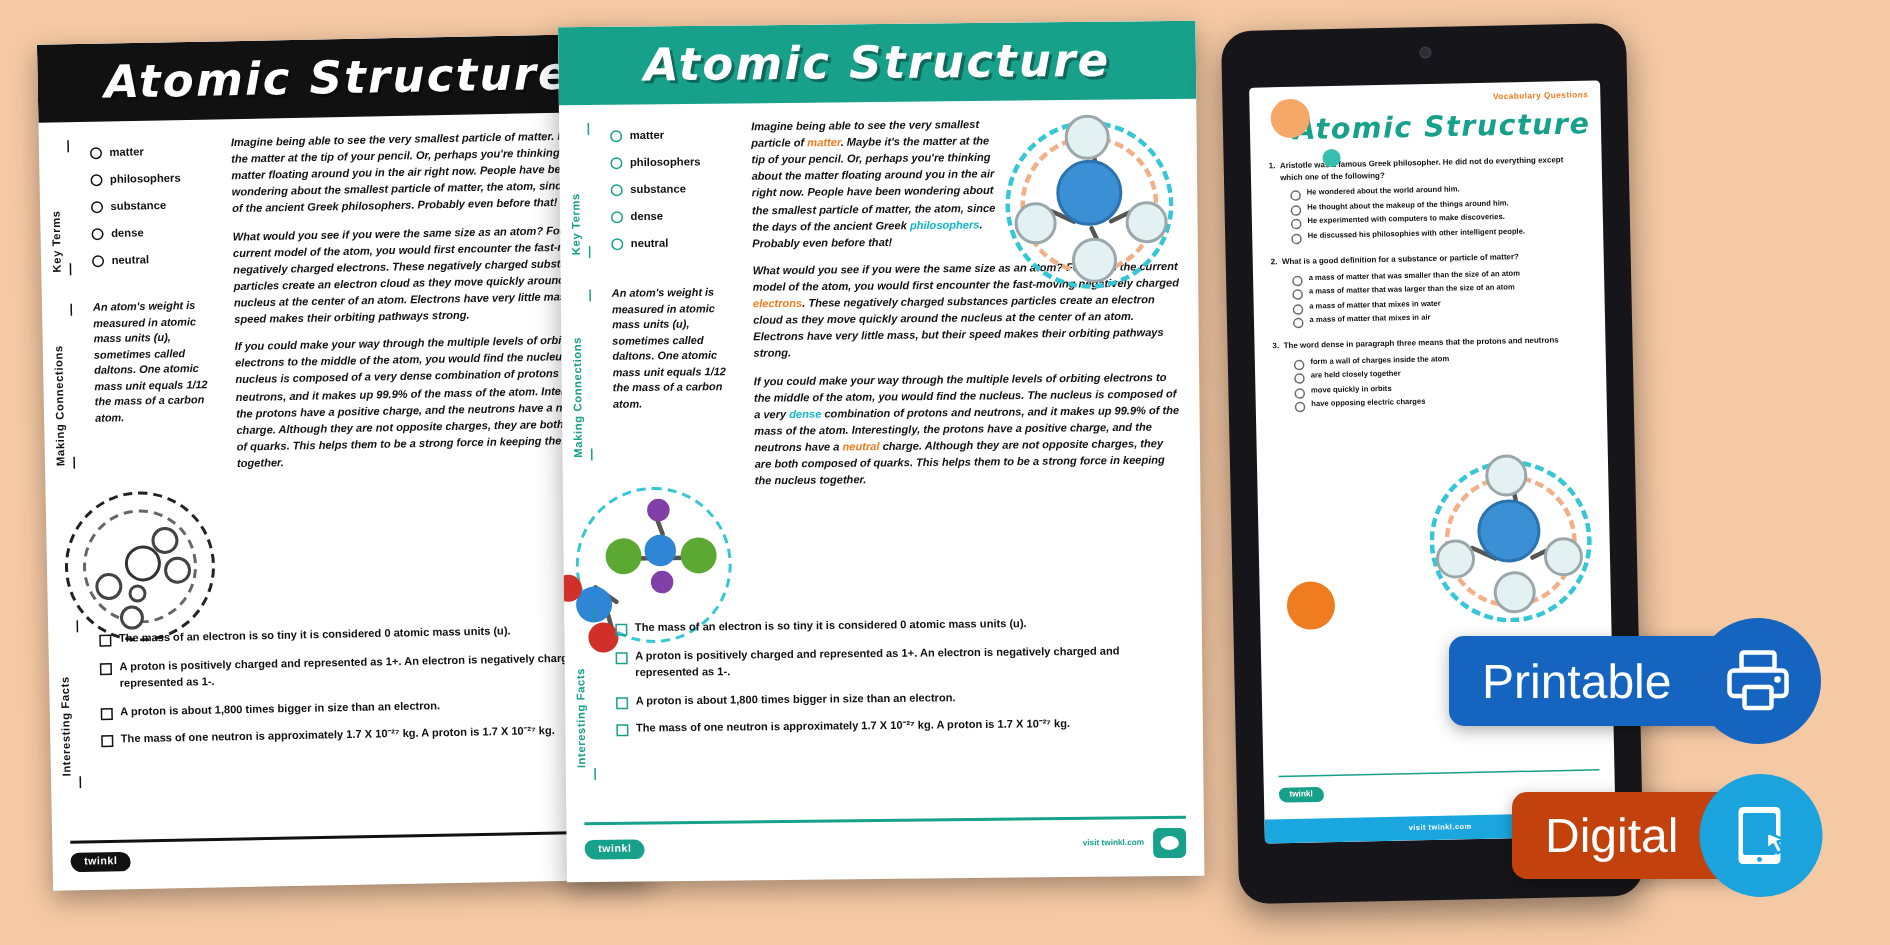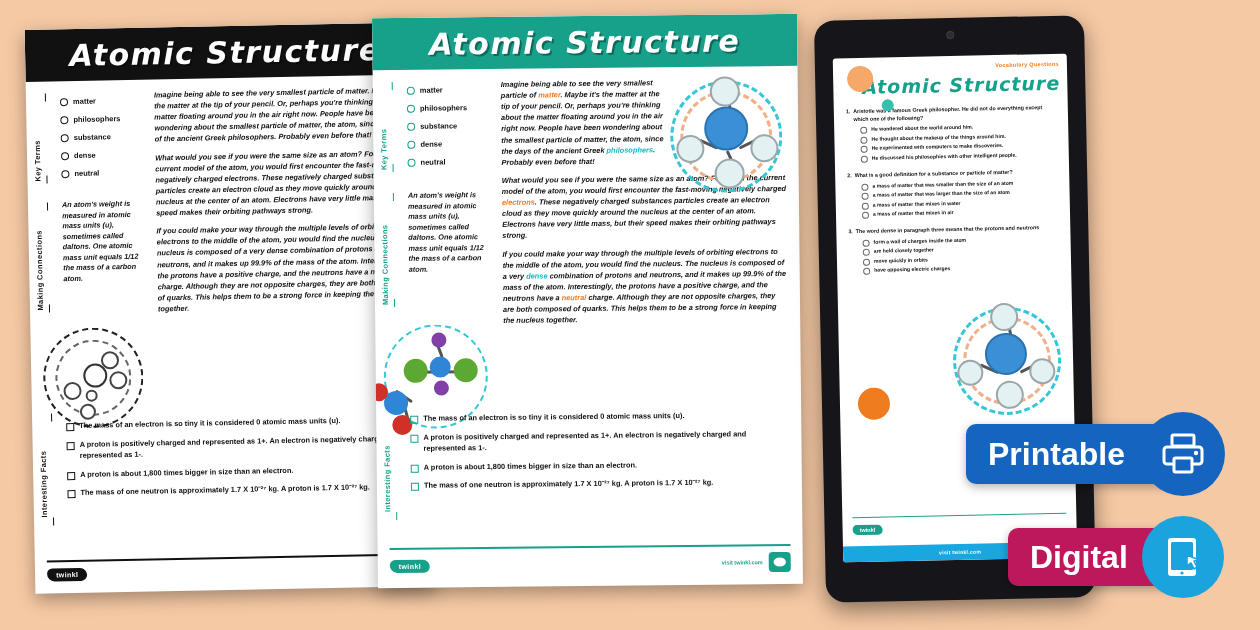--- a/index.html
+++ b/index.html
@@ -161,29 +161,29 @@
   .t-twinkl{margin-top:5px;font-size:5.5px;font-weight:bold;color:#fff;background:#17a08a;display:inline-block;padding:2px 7px;border-radius:9px 11px 9px 12px;}
   .t-bluebar{
     position:absolute;left:0;right:0;bottom:0;height:16px;background:#1aa7e0;
     display:flex;align-items:center;justify-content:center;
   }
   .t-bluebar span{font-size:5px;font-weight:bold;color:#fff;letter-spacing:.3px;}
 
   
   .badge{
     position:absolute;display:flex;align-items:center;
-    border-radius:8px;color:#fff;font-weight:bold;
+    border-radius:8px;color:#fff;font-weight:normal;
     box-shadow:0 3px 10px rgba(0,0,0,.3);
   }
   #badge-printable{
     left:966px;top:424px;height:60px;padding:0 78px 0 22px;background:#1565c0;
     font-size:32px;border-radius:10px;
   }
   #badge-digital{
-    left:1008px;top:528px;height:58px;padding:0 74px 0 22px;background:#be185d;
+    left:1008px;top:528px;height:58px;padding:0 74px 0 22px;background:#c2410c;
     font-size:32px;border-radius:10px;
   }
   .badge-ico{
     position:absolute;border-radius:50%;display:flex;align-items:center;justify-content:center;
   }
   #ico-print{right:-22px;top:-12px;width:84px;height:84px;background:#1565c0;}
   #ico-digital{right:-22px;top:-12px;width:82px;height:82px;background:#1aa3dd;}
 </style>
 </head>
 <body>

